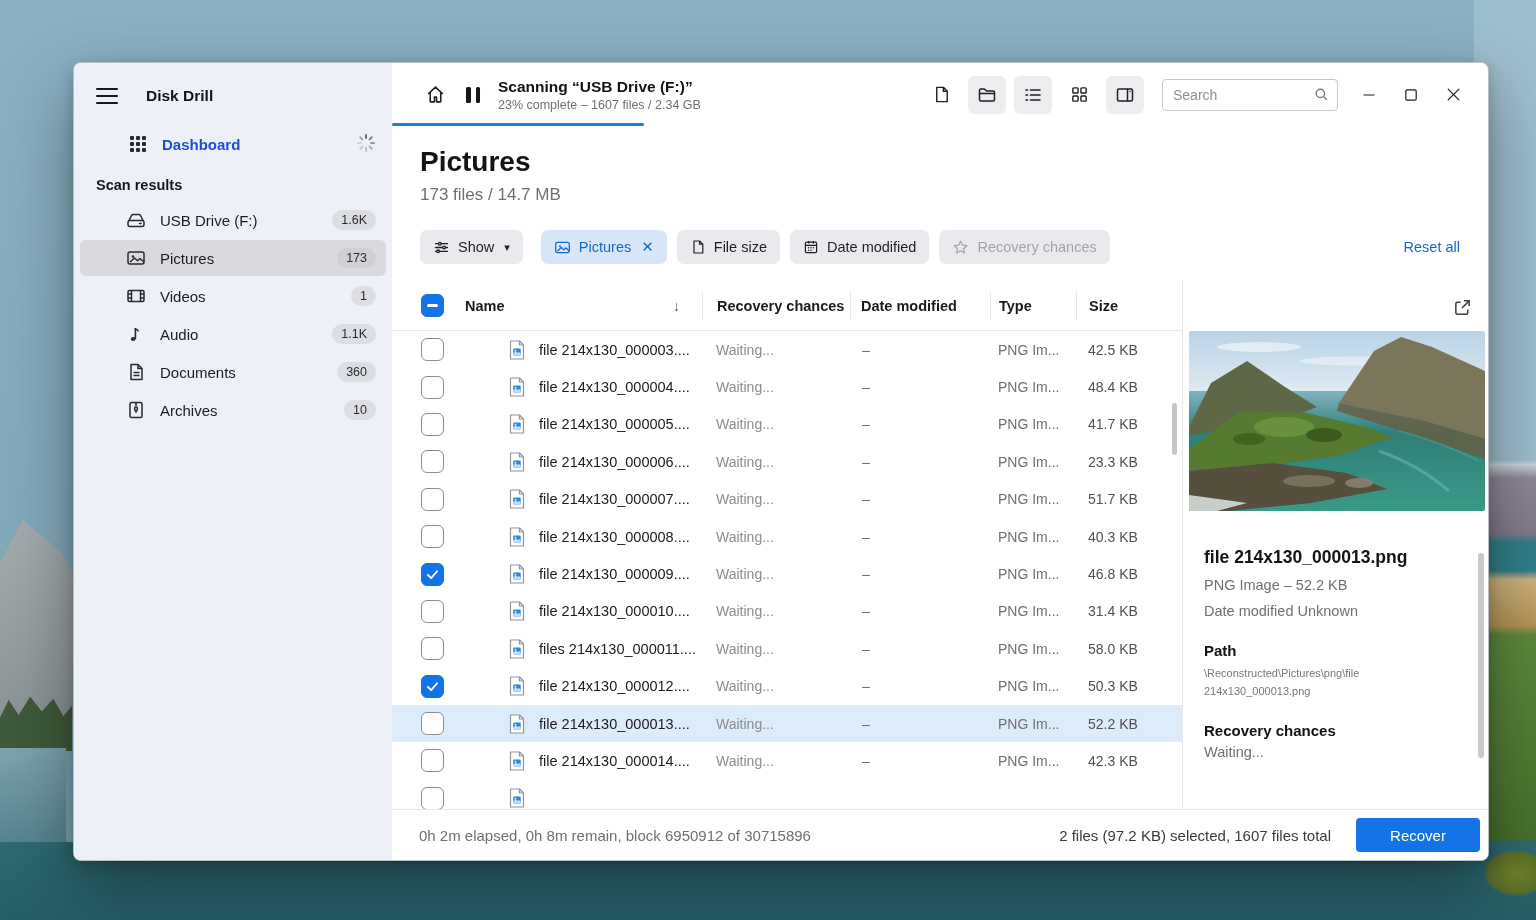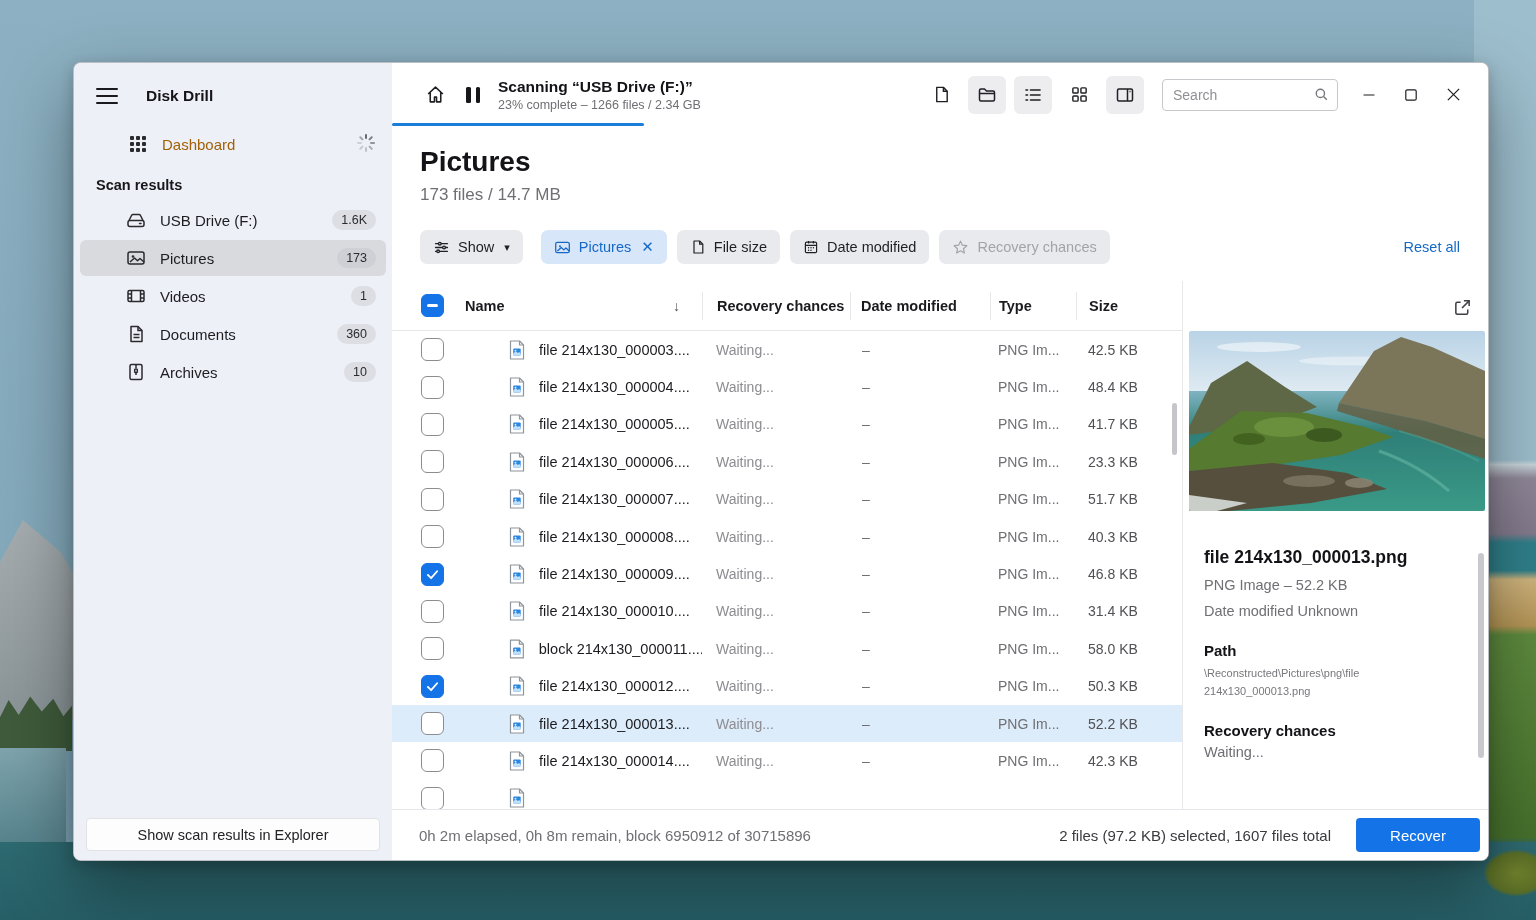--- a/index.html
+++ b/index.html
@@ -30,21 +30,21 @@
     border:1px solid rgba(60,70,80,.35); }
 
   
   .sidebar { width:318px; background:#eef0f7; display:flex; flex-direction:column; flex-shrink:0; }
   .sb-head { display:flex; align-items:center; gap:20px; padding:18px 0 14px 14px; }
   .burger { width:38px; height:30px; display:flex; flex-direction:column; justify-content:center;
     gap:5px; padding-left:0; align-items:center; border-radius:6px; cursor:pointer; }
   .burger i { display:block; width:22px; height:2px; background:#1a1a1e; border-radius:2px; }
   .app-title { font-size:15.5px; font-weight:bold; color:#141418; }
   .sb-dash { display:flex; align-items:center; gap:14px; padding:9px 14px 9px 54px; position:relative; cursor:pointer; }
-  .sb-dash .lbl { font-size:15px; color:#a16207; }
+  .sb-dash .lbl { font-size:15px; color:#1d4ed8;font-weight:bold; }
   .spinner { position:absolute; right:16px; top:8px; }
   .sb-section { font-size:14.5px; font-weight:bold; color:#17171b; padding:14px 0 8px 22px; }
   .sb-item { display:flex; align-items:center; gap:14px; margin:1px 6px; padding:8px 10px 8px 46px;
     border-radius:6px; cursor:pointer; position:relative; }
   .sb-item.selected { background:#d9dade; }
   .sb-item .lbl { font-size:15px; color:#1c1c21; }
   .sb-item .badge { margin-left:auto; background:#dcdee3; color:#2b2b30; font-size:12.5px;
     padding:3px 9px; border-radius:10px; }
   .sb-item.selected .badge { background:#cfd0d5; }
   .sb-ic { width:20px; height:20px; flex-shrink:0; color:#2a2a2f; }
@@ -238,20 +238,31 @@
             <line x1="2" y1="8" x2="5.5" y2="8"></line>
               <line x1="2" y1="12" x2="5.5" y2="12"></line>
             <line x1="14.5" y1="8" x2="18" y2="8"></line>
               <line x1="14.5" y1="12" x2="18" y2="12"></line>
           </svg>
         </span>
         <span class="lbl">Videos</span>
         <span class="badge">1</span>
       </div>
 
+      <div class="sb-item">
+        <span class="sb-ic">
+          <svg width="20" height="20" viewBox="0 0 20 20" fill="currentColor">
+            <ellipse cx="7.2" cy="15" rx="2.4" ry="2"></ellipse>
+            <rect x="8.6" y="4" width="1.6" height="11"></rect>
+            <path d="M8.6 4 q3.4 0.4 4.6 3 l-1.3 0.8 q-1-2.2-3.3-2.4 z"></path>
+          </svg>
+        </span>
+        <span class="lbl">Audio</span>
+        <span class="badge">1.1K</span>
+      </div>
 
       <div class="sb-item">
         <span class="sb-ic">
           <svg width="20" height="20" viewBox="0 0 20 20" fill="none" stroke="currentColor" stroke-width="1.5">
             <path d="M5 2.5 h7 l4 4 v11 h-11 z" stroke-linejoin="round"></path>
             <path d="M12 2.5 v4 h4"></path>
             <line x1="7.5" y1="10.5" x2="13.5" y2="10.5"></line>
               <line x1="7.5" y1="13.5" x2="13.5" y2="13.5"></line>
           </svg>
         </span>
@@ -267,40 +278,37 @@
             <rect x="8.7" y="7" width="2.6" height="3.6" rx="0.8"></rect>
             <line x1="10" y1="10.6" x2="10" y2="13"></line>
           </svg>
         </span>
         <span class="lbl">Archives</span>
         <span class="badge">10</span>
       </div>
 
 
       <div class="sb-spacer"></div>
-      <div class="sb-bottom">
-        <button class="explorer-btn">Show scan results in Explorer</button>
-      </div>
     </div>
 
     <div class="main">
 
       <div class="topbar">
         <div class="tb-btn">
           <svg width="21" height="21" viewBox="0 0 20 20" fill="none" stroke="currentColor" stroke-width="1.5">
             <path d="M3 9.5 L10 3 L17 9.5 M5 8.2 V17 h4 v-4.5 h2 V17 h4 V8.2" stroke-linejoin="round"></path>
           </svg>
         </div>
         <div class="pause-btn">
             <i></i>
             <i></i>
           </div>
         <div class="scan-block">
           <div class="scan-title">Scanning “USB Drive (F:)”</div>
-          <div class="scan-sub">23% complete – 1266 files / 2.34 GB</div>
+          <div class="scan-sub">23% complete – 1607 files / 2.34 GB</div>
         </div>
 
         <div class="tb-right">
           <div class="tb-btn">
             <svg width="19" height="19" viewBox="0 0 20 20" fill="none" stroke="currentColor" stroke-width="1.5">
               <path d="M5 2.5 h7 l4 4 v11 h-11 z" stroke-linejoin="round"></path>
                 <path d="M12 2.5 v4 h4"></path>
             </svg>
           </div>
           <div class="tb-btn active">
@@ -624,21 +632,21 @@
       </span>
     </div>
     <div class="name-cell">
       <svg width="18" height="20" viewBox="0 0 18 20">
         <path d="M2.5 1 h9 l4 4 v14 h-13 z" fill="#fff" stroke="#8f959b" stroke-width="1.2" stroke-linejoin="round"></path>
         <path d="M11.5 1 v4 h4" fill="none" stroke="#8f959b" stroke-width="1.2"></path>
         <rect x="5.2" y="8.5" width="7.5" height="7" rx="1" fill="#2b87e0"></rect>
         <path d="M5.2 13.5 l2.6-2.3 2 1.8 1.3-1.1 1.6 1.5 v2.1 h-7.5 z" fill="#bfe0fa"></path>
         <circle cx="7.5" cy="10.6" r="0.9" fill="#eaf4fd"></circle>
       </svg>
-      <span class="c-name">block 214x130_000011....</span>
+      <span class="c-name">files 214x130_000011....</span>
     </div>
     <span class="c-rec">Waiting...</span>
     <span class="c-date">–</span>
     <span class="c-type">PNG Im...</span>
     <span class="c-size">58.0 KB</span>
   </div>
               <div class="t-grid frow checked">
     <div class="cb-wrap">
       <span class="cb">
         <svg width="13" height="13" viewBox="0 0 14 14" fill="none" stroke="#fff" stroke-width="2" stroke-linecap="round" stroke-linejoin="round">

